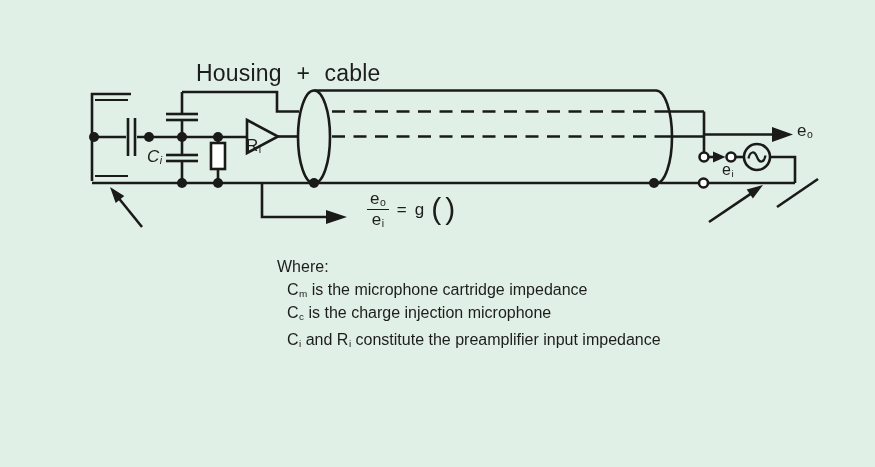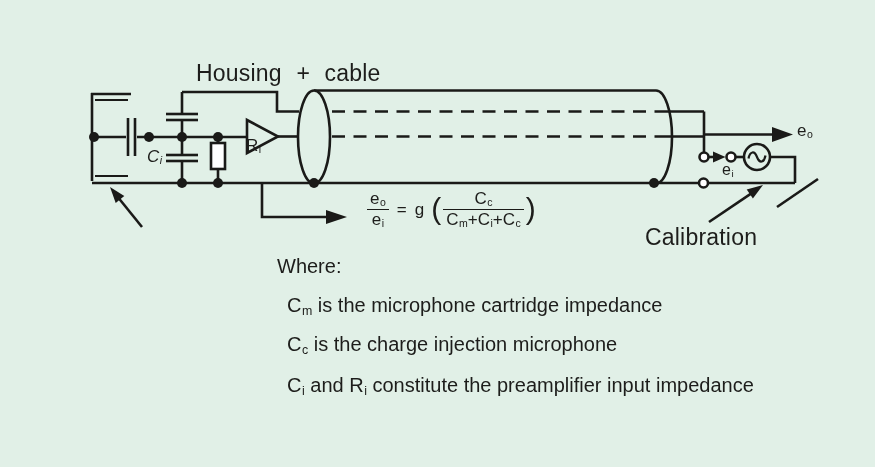--- a/index.html
+++ b/index.html
@@ -25,23 +25,23 @@
   sub{font-size:0.62em;position:relative;bottom:-0.22em;line-height:0;vertical-align:baseline;margin-left:0.5px;}
   
   .formula{left:367px;top:190px;display:flex;align-items:center;font-size:17px;}
   .frac{display:inline-flex;flex-direction:column;align-items:center;}
   .frac .bar{align-self:stretch;border-top:1.9px solid #1a1a18;margin:1px 0;}
   .frac .num,.frac .den{padding:0 3px;line-height:18px;}
   .op-eq{margin:0 8px;}
   .op-g{margin-right:5px;}
   .paren{font-size:30px;font-weight:400;line-height:30px;margin:0 2px;position:relative;top:-1px;}
   
-  .where{left:277px;top:256px;font-size:20px;line-height:21px;}
-  .where .w-line{margin-left:10px;margin-top:18px;}
-  .where .w-line3{margin-top:20px;}
+  .where{left:277px;top:256px;font-size:16px;line-height:21px;}
+  .where .w-line{margin-left:10px;margin-top:2px;}
+  .where .w-line3{margin-top:6px;}
 </style>
 </head>
 <body>
 
 <div class="stage">
 
   <svg width="875" height="467" viewBox="0 0 875 467">
     <g stroke="#1a1a18" stroke-width="2.6" fill="none">
 
       <g>
@@ -138,42 +138,36 @@
         <path d="M709,222 L751,193.6"></path>
         <polygon points="763,185 752.9,198.5 746.7,189.5" fill="#1a1a18" stroke="none"></polygon>
       </g>
     </g>
   </svg>
 
   <div class="lbl lbl-big housing">Housing + cable</div>
 
 
   <div class="lbl lbl-big cal-lbl">
-    <div>Calibration</div>
   </div>
 
   <div class="lbl sym ci-lbl"><span>C</span><sub>i</sub></div>
   <div class="lbl sym ri-lbl"><span>R</span><sub>i</sub></div>
   <div class="lbl ei-lbl"><span>e</span><sub>i</sub></div>
   <div class="lbl sym eo-lbl"><span>e</span><sub>o</sub></div>
 
   <div class="lbl formula">
     <span class="frac">
       <span class="num"><span>e</span><sub>o</sub></span>
       <span class="bar"></span>
       <span class="den"><span>e</span><sub>i</sub></span>
     </span>
     <span class="op-eq">=</span>
     <span class="op-g">g</span>
     <span class="paren">(</span>
-    <span class="frac">
-      <span class="num"><span>C</span><sub>c</sub></span>
-      <span class="bar"></span>
-      <span class="den"><span>C</span><sub>m</sub><span>+C</span><sub>i</sub><span>+C</span><sub>c</sub></span>
-    </span>
     <span class="paren">)</span>
   </div>
 
   <div class="lbl where">
     <div>Where:</div>
     <div class="w-line"><span>C</span><sub>m</sub><span> is the microphone cartridge impedance</span></div>
     <div class="w-line"><span>C</span><sub>c</sub><span> is the charge injection microphone</span></div>
     <div class="w-line w-line3"><span>C</span><sub>i</sub><span> and R</span><sub>i</sub><span> constitute the preamplifier input impedance</span></div>
   </div>
 

